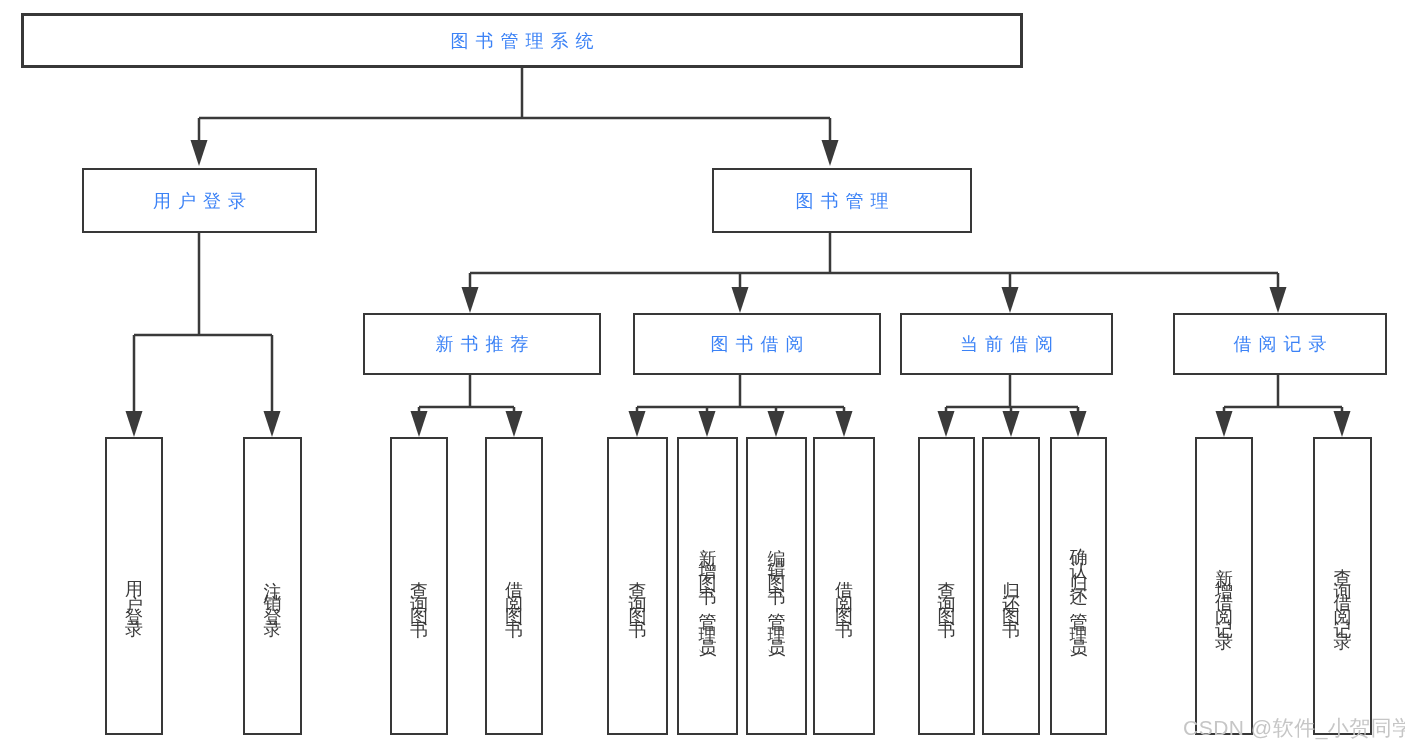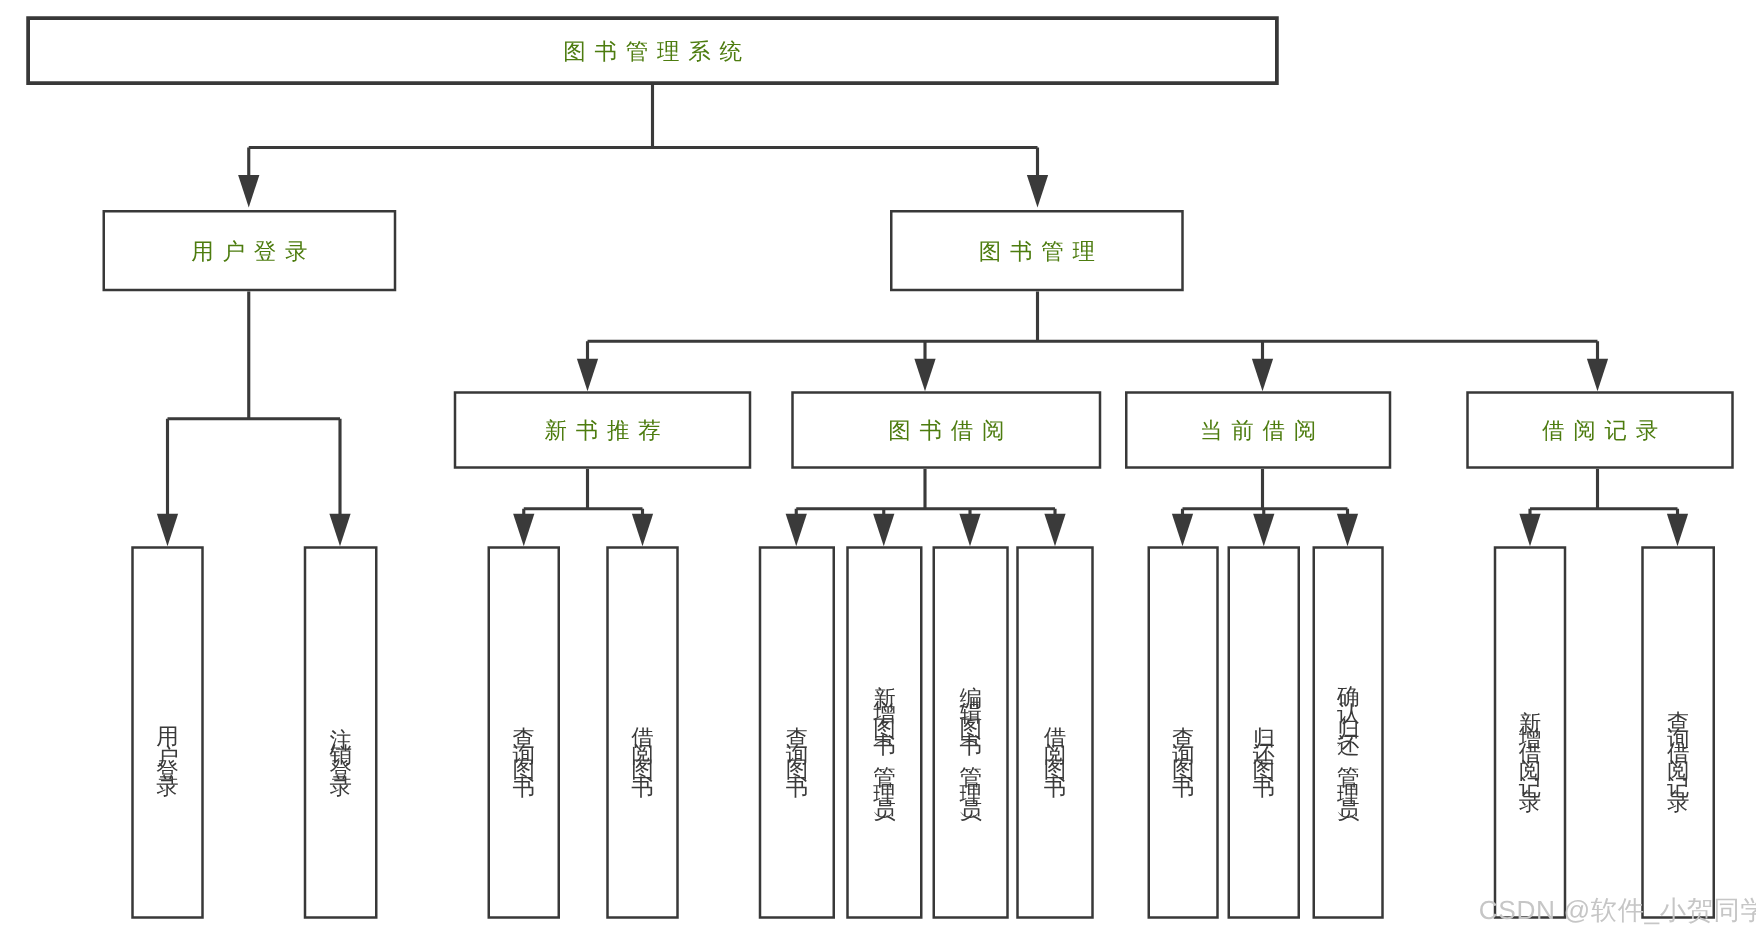--- a/index.html
+++ b/index.html
@@ -24,21 +24,21 @@
   }
   .node.root{left:21px;top:13px;width:1002px;height:55px;border-width:3px;}
   .node.lv2{top:168px;height:65px;}
   .node.lv3{top:313px;height:62px;}
   .node.leaf{top:437px;height:298px;}
   .hlabel{
     font-size:18px;
     letter-spacing:7px;
     text-indent:7px;
     white-space:nowrap;
-    color:#4d7c0f;
+    color:#3b82f6;
   }
   .vtext{
     writing-mode:vertical-rl;
     text-orientation:mixed;
     font-size:18px;
     line-height:1;
     letter-spacing:13px;
     padding-top:13px; 
     color:#3a3a3a;
     white-space:nowrap;
@@ -98,21 +98,21 @@
     </g>
   </svg>
 
   <div class="node root">
     <span class="hlabel">图书管理系统</span>
   </div>
 
   <div class="node lv2" style="left:82px;width:235px;">
     <span class="hlabel">用户登录</span>
   </div>
-  <div class="node lv2" style="left:712px;width:235px;">
+  <div class="node lv2" style="left:712px;width:260px;">
     <span class="hlabel">图书管理</span>
   </div>
 
   <div class="node lv3" style="left:363px;width:238px;">
     <span class="hlabel">新书推荐</span>
   </div>
   <div class="node lv3" style="left:633px;width:248px;">
     <span class="hlabel">图书借阅</span>
   </div>
   <div class="node lv3" style="left:900px;width:213px;">

